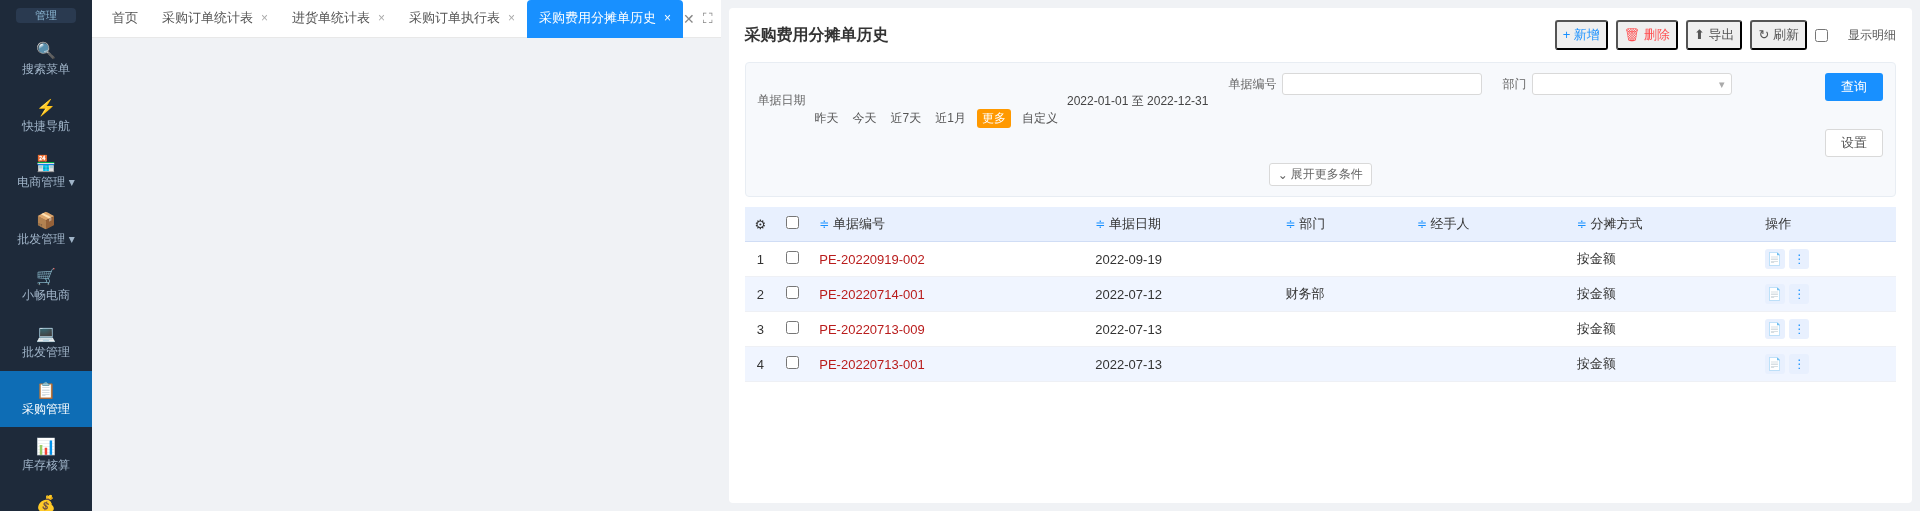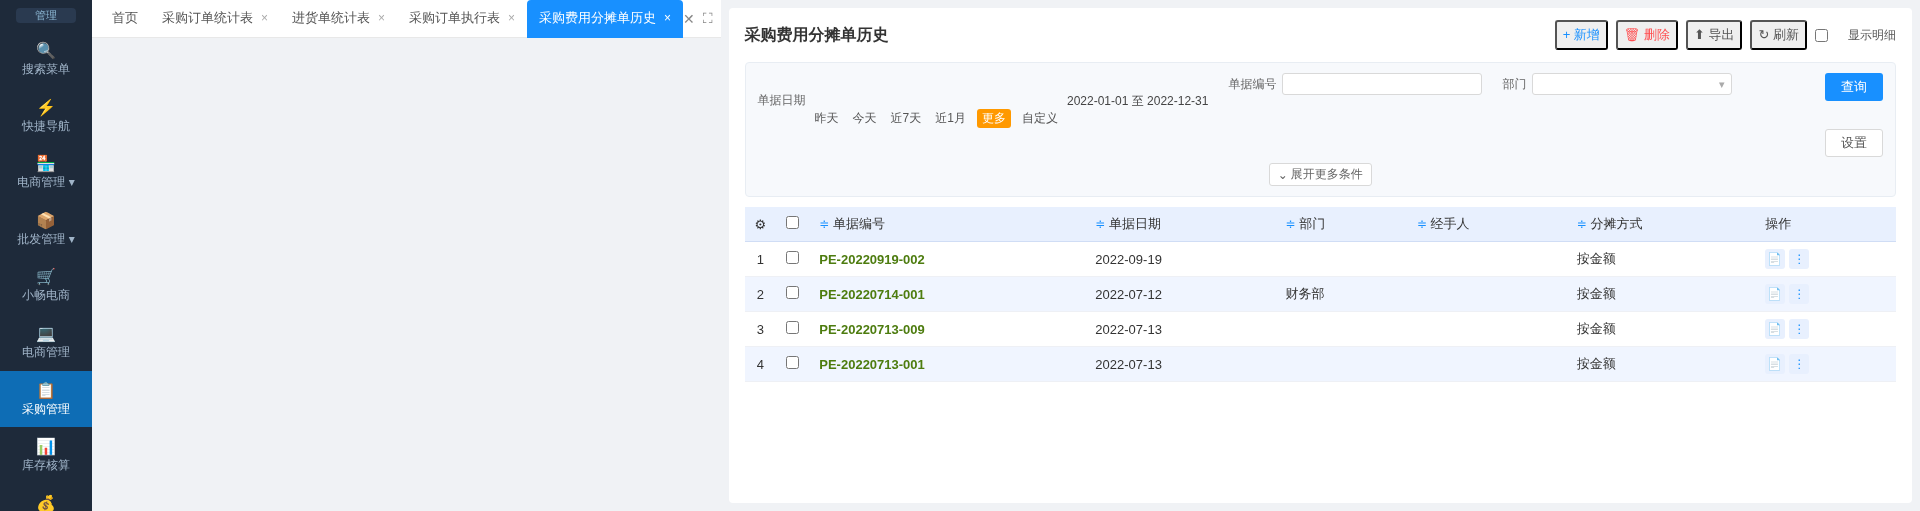--- a/index.html
+++ b/index.html
@@ -280,24 +280,23 @@
       white-space: nowrap;
     }
     .data-table td {
       padding: 7px 10px;
       border-bottom: 1px solid #eef0f5;
       color: #333;
     }
     .data-table tr:nth-child(even) td { background: #f0f5ff; }
     .data-table tr:nth-child(odd) td { background: #fff; }
     .data-table .link-cell {
-      color: #4d7c0f;
+      color: #b91c1c;
       cursor: pointer;
       text-decoration: none;
-      font-weight: bold;
     }
     .th-gear { width: 30px; text-align: center; }
     .th-check { width: 30px; text-align: center; }
     .col-icon { color: #1890ff; font-size: 12px; }
     .action-icons { display: flex; align-items: center; gap: 4px; }
     .action-icon {
       width: 20px; height: 20px;
       display: inline-flex; align-items: center; justify-content: center;
       background: #e8f0fe;
       border-radius: 3px;
@@ -335,21 +334,21 @@
     <div class="sidebar-item">
       <span class="si-icon">📦</span>
       <span class="si-label">批发管理 ▾</span>
     </div>
     <div class="sidebar-item">
       <span class="si-icon">🛒</span>
       <span class="si-label">小畅电商</span>
     </div>
     <div class="sidebar-item">
       <span class="si-icon">💻</span>
-      <span class="si-label">电商管理</span>
+      <span class="si-label">批发管理</span>
     </div>
     <div class="sidebar-item active">
       <span class="si-icon">📋</span>
       <span class="si-label">采购管理</span>
     </div>
     <div class="sidebar-item">
       <span class="si-icon">📊</span>
       <span class="si-label">库存核算</span>
     </div>
     <div class="sidebar-item">

